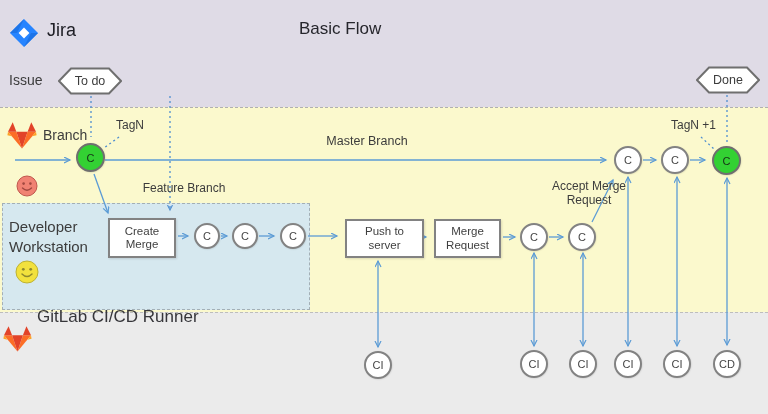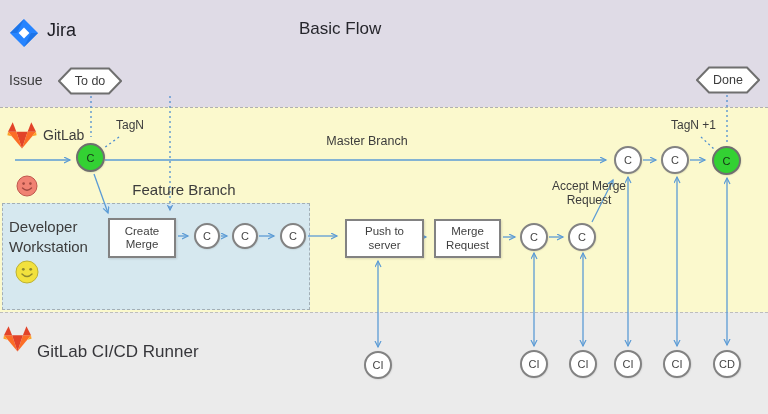--- a/index.html
+++ b/index.html
@@ -15,24 +15,24 @@
   svg.overlay{position:absolute;left:0;top:0;z-index:3;pointer-events:none;}
   
   .lbl{position:absolute;color:#3c3c3c;z-index:4;white-space:nowrap;}
   .jira-name{left:47px;top:20px;font-size:18px;color:#202027;}
   .flow-title{left:299px;top:19px;width:172px;font-size:17px;color:#26262c;}
   .issue{left:9px;top:72px;font-size:14px;}
   .gitlab-name{left:43px;top:127px;font-size:14px;}
   .tagn{left:116px;top:118px;font-size:12px;}
   .tagn1{left:671px;top:118px;font-size:12px;}
   .master{left:315px;top:134px;width:104px;text-align:center;font-size:12.5px;}
-  .feature{left:132px;top:181px;width:104px;text-align:center;font-size:15px;}
+  .feature{left:132px;top:181px;width:104px;text-align:center;font-size:12px;}
   .accept{left:513px;top:179px;width:84px;text-align:center;font-size:12px;line-height:14px;white-space:normal;margin-left:34px;}
   .devws{left:9px;top:217px;font-size:15px;line-height:20px;white-space:normal;width:110px;}
-  .runner-name{left:37px;top:342px;font-size:17px;color:#36363a;}
+  .runner-name{left:37px;top:307px;font-size:17px;color:#36363a;}
   
   .hex{position:absolute;width:64px;height:28px;z-index:4;}
   .hex svg{position:absolute;left:0;top:0;}
   .hex .hex-t{position:absolute;left:0;top:0;width:100%;height:100%;display:flex;align-items:center;justify-content:center;font-size:12.5px;color:#3c3c3c;}
   .hex-todo{left:58px;top:67px;}
   .hex-doing{left:144px;top:67px;}
   .hex-done{left:696px;top:66px;}
   
   .fbox{position:absolute;background:#fff;border:2.5px solid #828282;box-sizing:border-box;z-index:4;
         display:flex;flex-direction:column;align-items:center;justify-content:center;
@@ -135,21 +135,21 @@
     <svg width="30" height="28" viewBox="0 0 200 190">
       <polygon fill="#fc6d26" points="100,186 5,73 62,73"></polygon>
       <polygon fill="#fc6d26" points="100,186 138,73 195,73"></polygon>
       <polygon fill="#e24329" points="100,186 62,73 138,73"></polygon>
       <polygon fill="#e24329" points="5,73 37,9 62,73"></polygon>
       <polygon fill="#e24329" points="138,73 163,9 195,73"></polygon>
       <polygon fill="#fca326" points="5,73 1,96 30,103"></polygon>
       <polygon fill="#fca326" points="195,73 199,96 170,103"></polygon>
     </svg>
   </span>
-  <div class="lbl gitlab-name">GitLab</div>
+  <div class="lbl gitlab-name">Branch</div>
   <div class="lbl tagn">TagN</div>
   <div class="lbl tagn1">TagN +1</div>
   <div class="lbl master">Master Branch</div>
   <div class="lbl feature">Feature Branch</div>
   <div class="lbl accept">
     <span>Accept Merge</span><br>
     <span>Request</span>
   </div>
 
   <span class="smiley" style="left:16px;top:175px;">

